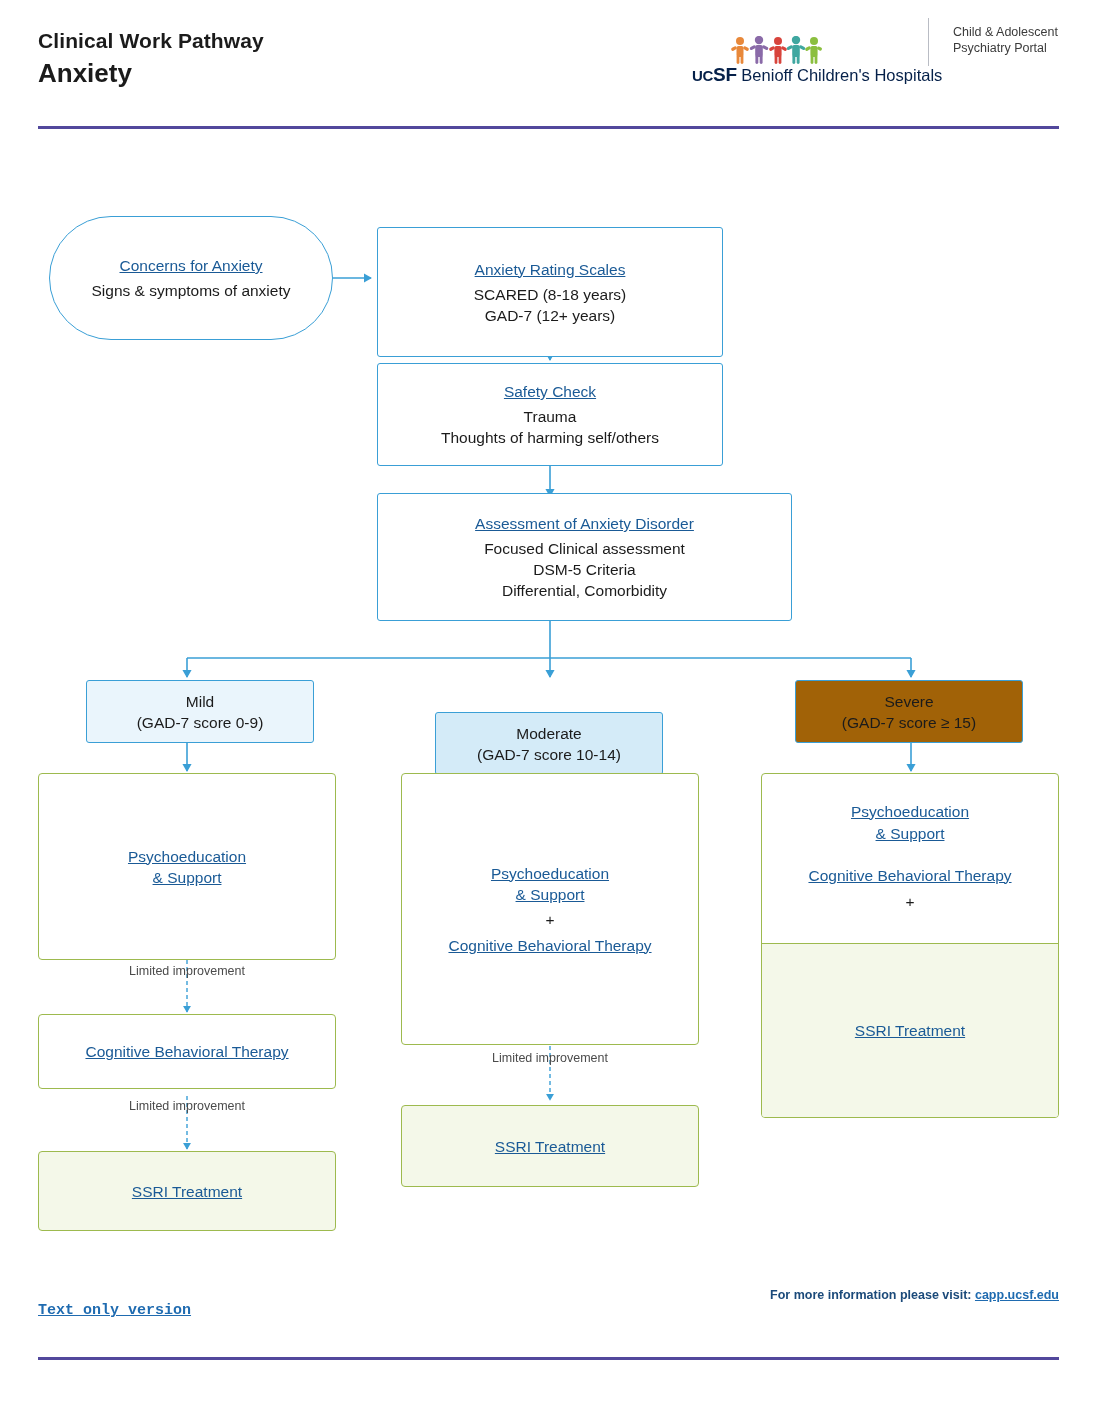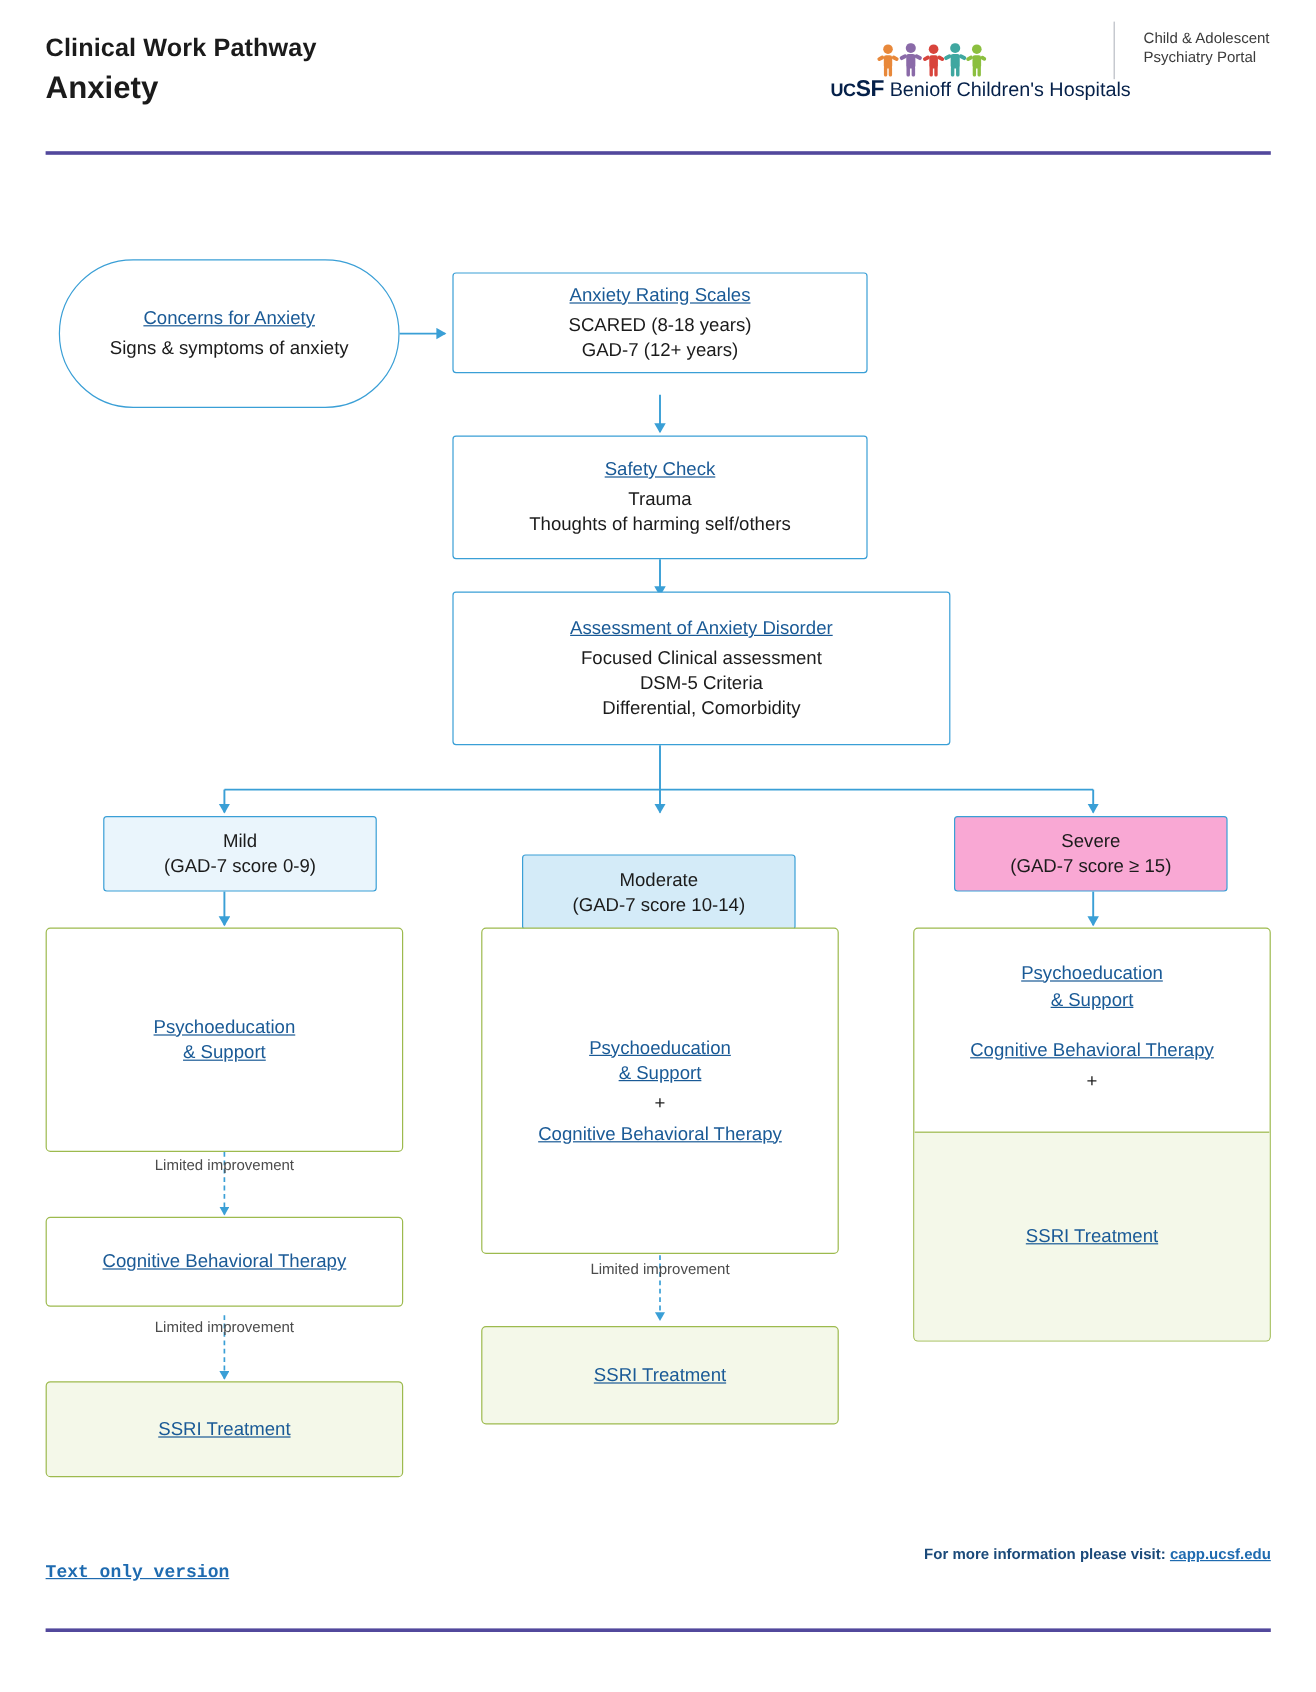--- a/index.html
+++ b/index.html
@@ -159,21 +159,21 @@
     background: #ffffff;
     border-radius: 70px;
   }
   .sev-box {
     border: 1.5px solid #3a9fd6;
     border-radius: 3px;
     font-size: 15.5px;
   }
   .sev-mild { background: #eaf5fc; }
   .sev-mod  { background: #d4ebf8; }
-  .sev-sev  { background: #f9a8d4; }
+  .sev-sev  { background: #a16207; }
 
   .green-outline {
     border: 1.5px solid #9dba4e;
     background: #ffffff;
     border-radius: 4px;
   }
   .green-fill {
     border: 1.5px solid #9dba4e;
     background: #f4f8e9;
     border-radius: 4px;
@@ -335,21 +335,21 @@
 
     <path d="M550,1046 L550,1100" marker-end="url(#arrowblue)"></path>
   </g>
 </svg>
 
 <div class="node stadium" style="left:49px; top:216px; width:284px; height:124px;">
   <span class="nhead">Concerns for Anxiety</span>
   <span>Signs &amp; symptoms of anxiety</span>
 </div>
 
-<div class="node blue-outline" style="left:377px; top:227px; width:346px; height:84px;">
+<div class="node blue-outline" style="left:377px; top:227px; width:346px; height:130px;">
   <span class="nhead">Anxiety Rating Scales</span>
   <span>SCARED (8-18 years)</span>
   <span>GAD-7 (12+ years)</span>
 </div>
 
 <div class="node blue-outline" style="left:377px; top:363px; width:346px; height:103px;">
   <span class="nhead">Safety Check</span>
   <span>Trauma</span>
   <span>Thoughts of harming self/others</span>
 </div>

